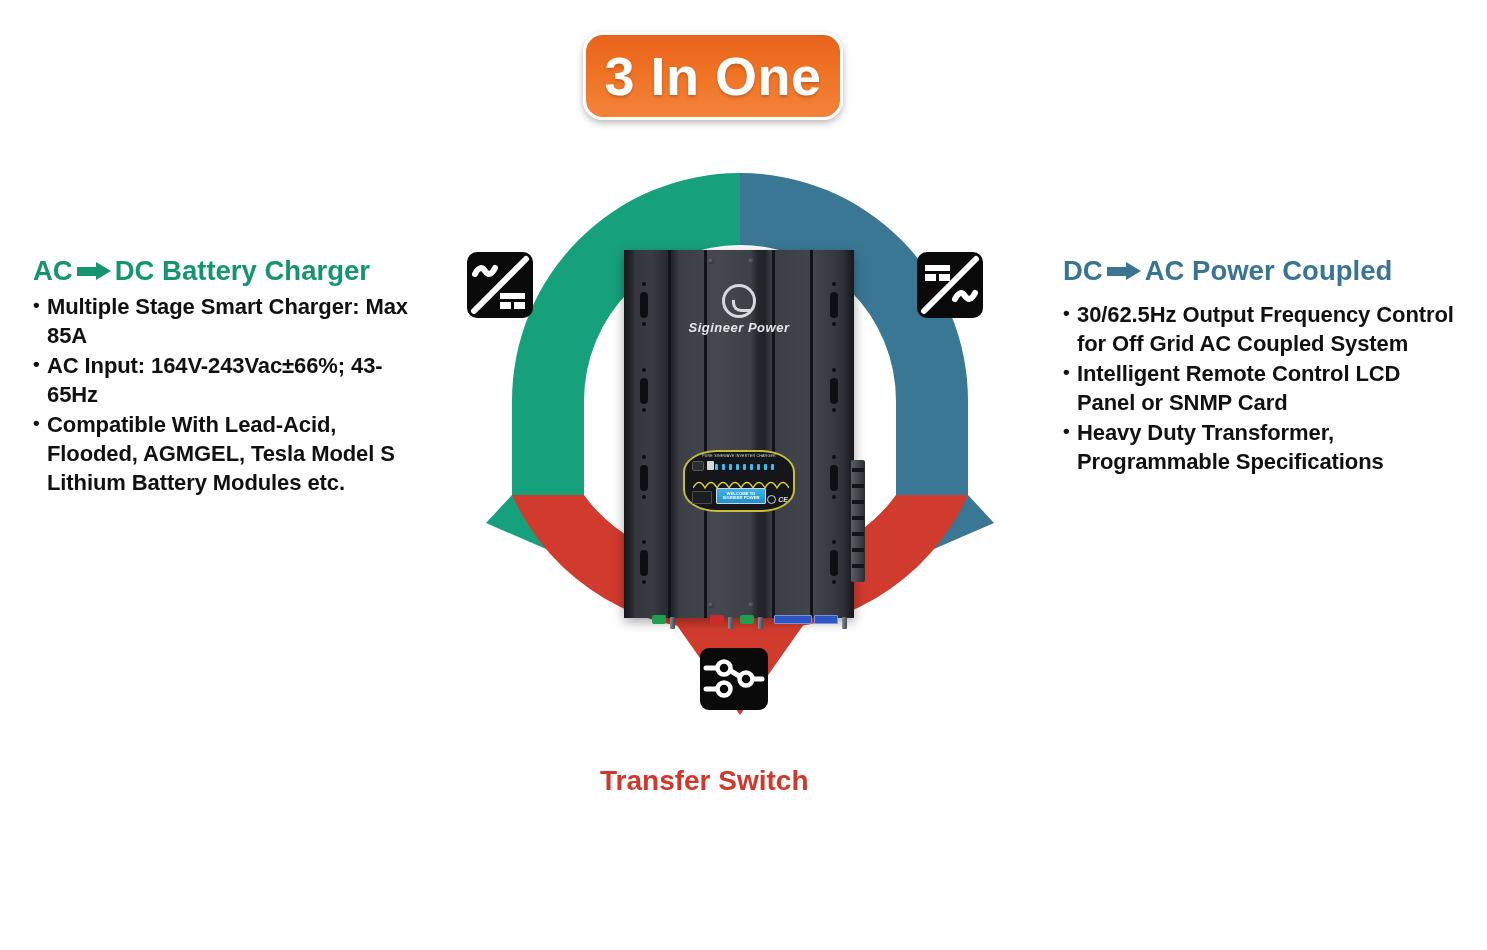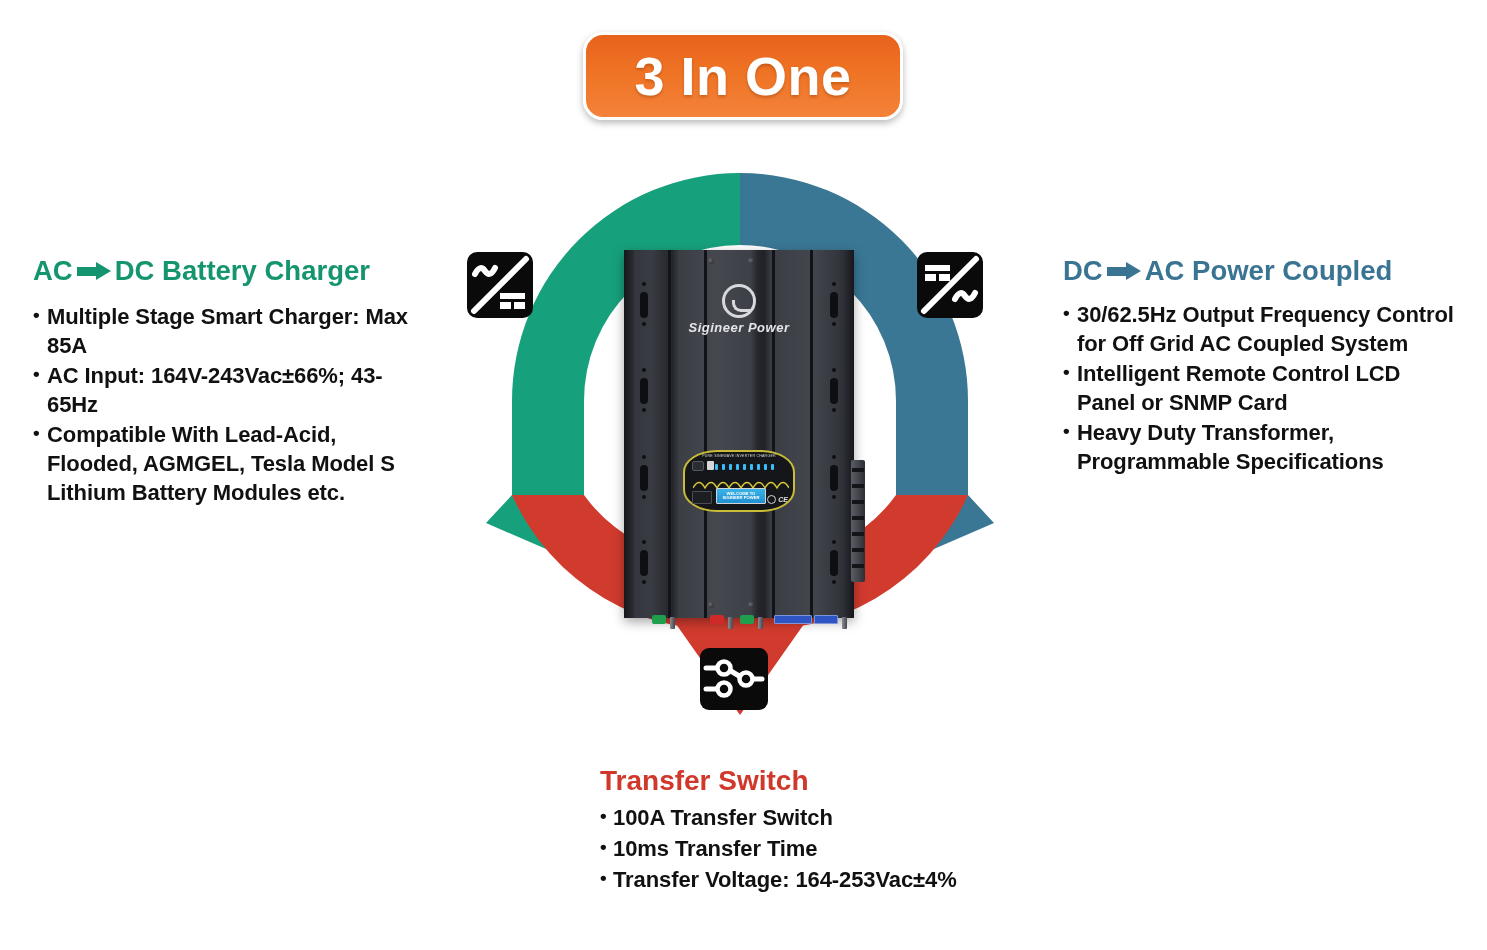--- a/index.html
+++ b/index.html
@@ -17,21 +17,21 @@
     width: 1487px;
     height: 950px;
     background: #ffffff;
   }
 
   
   #title-badge {
     position: absolute;
     left: 583px;
     top: 32px;
-    width: 320px;
+    width: 260px;
     height: 88px;
     border-radius: 20px;
     background: linear-gradient(180deg, #e8621c 0%, #ef7425 48%, #f4823a 100%);
     box-shadow: 0 3px 7px rgba(0,0,0,0.28);
     border: 3px solid #ffffff;
     display: flex;
     align-items: center;
     justify-content: center;
   }
   #title-badge .badge-text {
@@ -250,21 +250,21 @@
   }
   ul.spec-list li::before {
     content: "\2022";
     position: absolute; left: 0; top: 0;
     font-size: 19px; color: #111111;
   }
 
   #col-left {
     position: absolute; left: 33px; top: 256px; width: 412px;
   }
-  #col-left .col-heading { color: #14946f; margin-bottom: 16px; font-size: 27.5px; }
+  #col-left .col-heading { color: #14946f; margin-bottom: 6px; font-size: 27.5px; }
   #col-left ul.spec-list { width: 400px; }
 
   #col-right {
     position: absolute; left: 1063px; top: 256px; width: 420px;
   }
   #col-right .col-heading { color: #3a7493; margin-bottom: 14px; font-size: 27.5px; }
   #col-right ul.spec-list { width: 400px; }
 
   #col-bottom {
     position: absolute; left: 600px; top: 766px; width: 470px;
@@ -477,20 +477,15 @@
     </div>
     <ul class="spec-list">
       <li>30/62.5Hz Output Frequency Control for Off Grid AC Coupled System</li>
       <li>Intelligent Remote Control LCD Panel or SNMP Card</li>
       <li>Heavy Duty Transformer, Programmable Specifications</li>
     </ul>
   </div>
 
   <div id="col-bottom">
     <div class="col-heading">Transfer Switch</div>
-    <ul class="spec-list">
-      <li>100A Transfer Switch</li>
-      <li>10ms Transfer Time</li>
-      <li>Transfer Voltage: 164-253Vac±4%</li>
-    </ul>
   </div>
 
 </div>
 
 </body></html>

